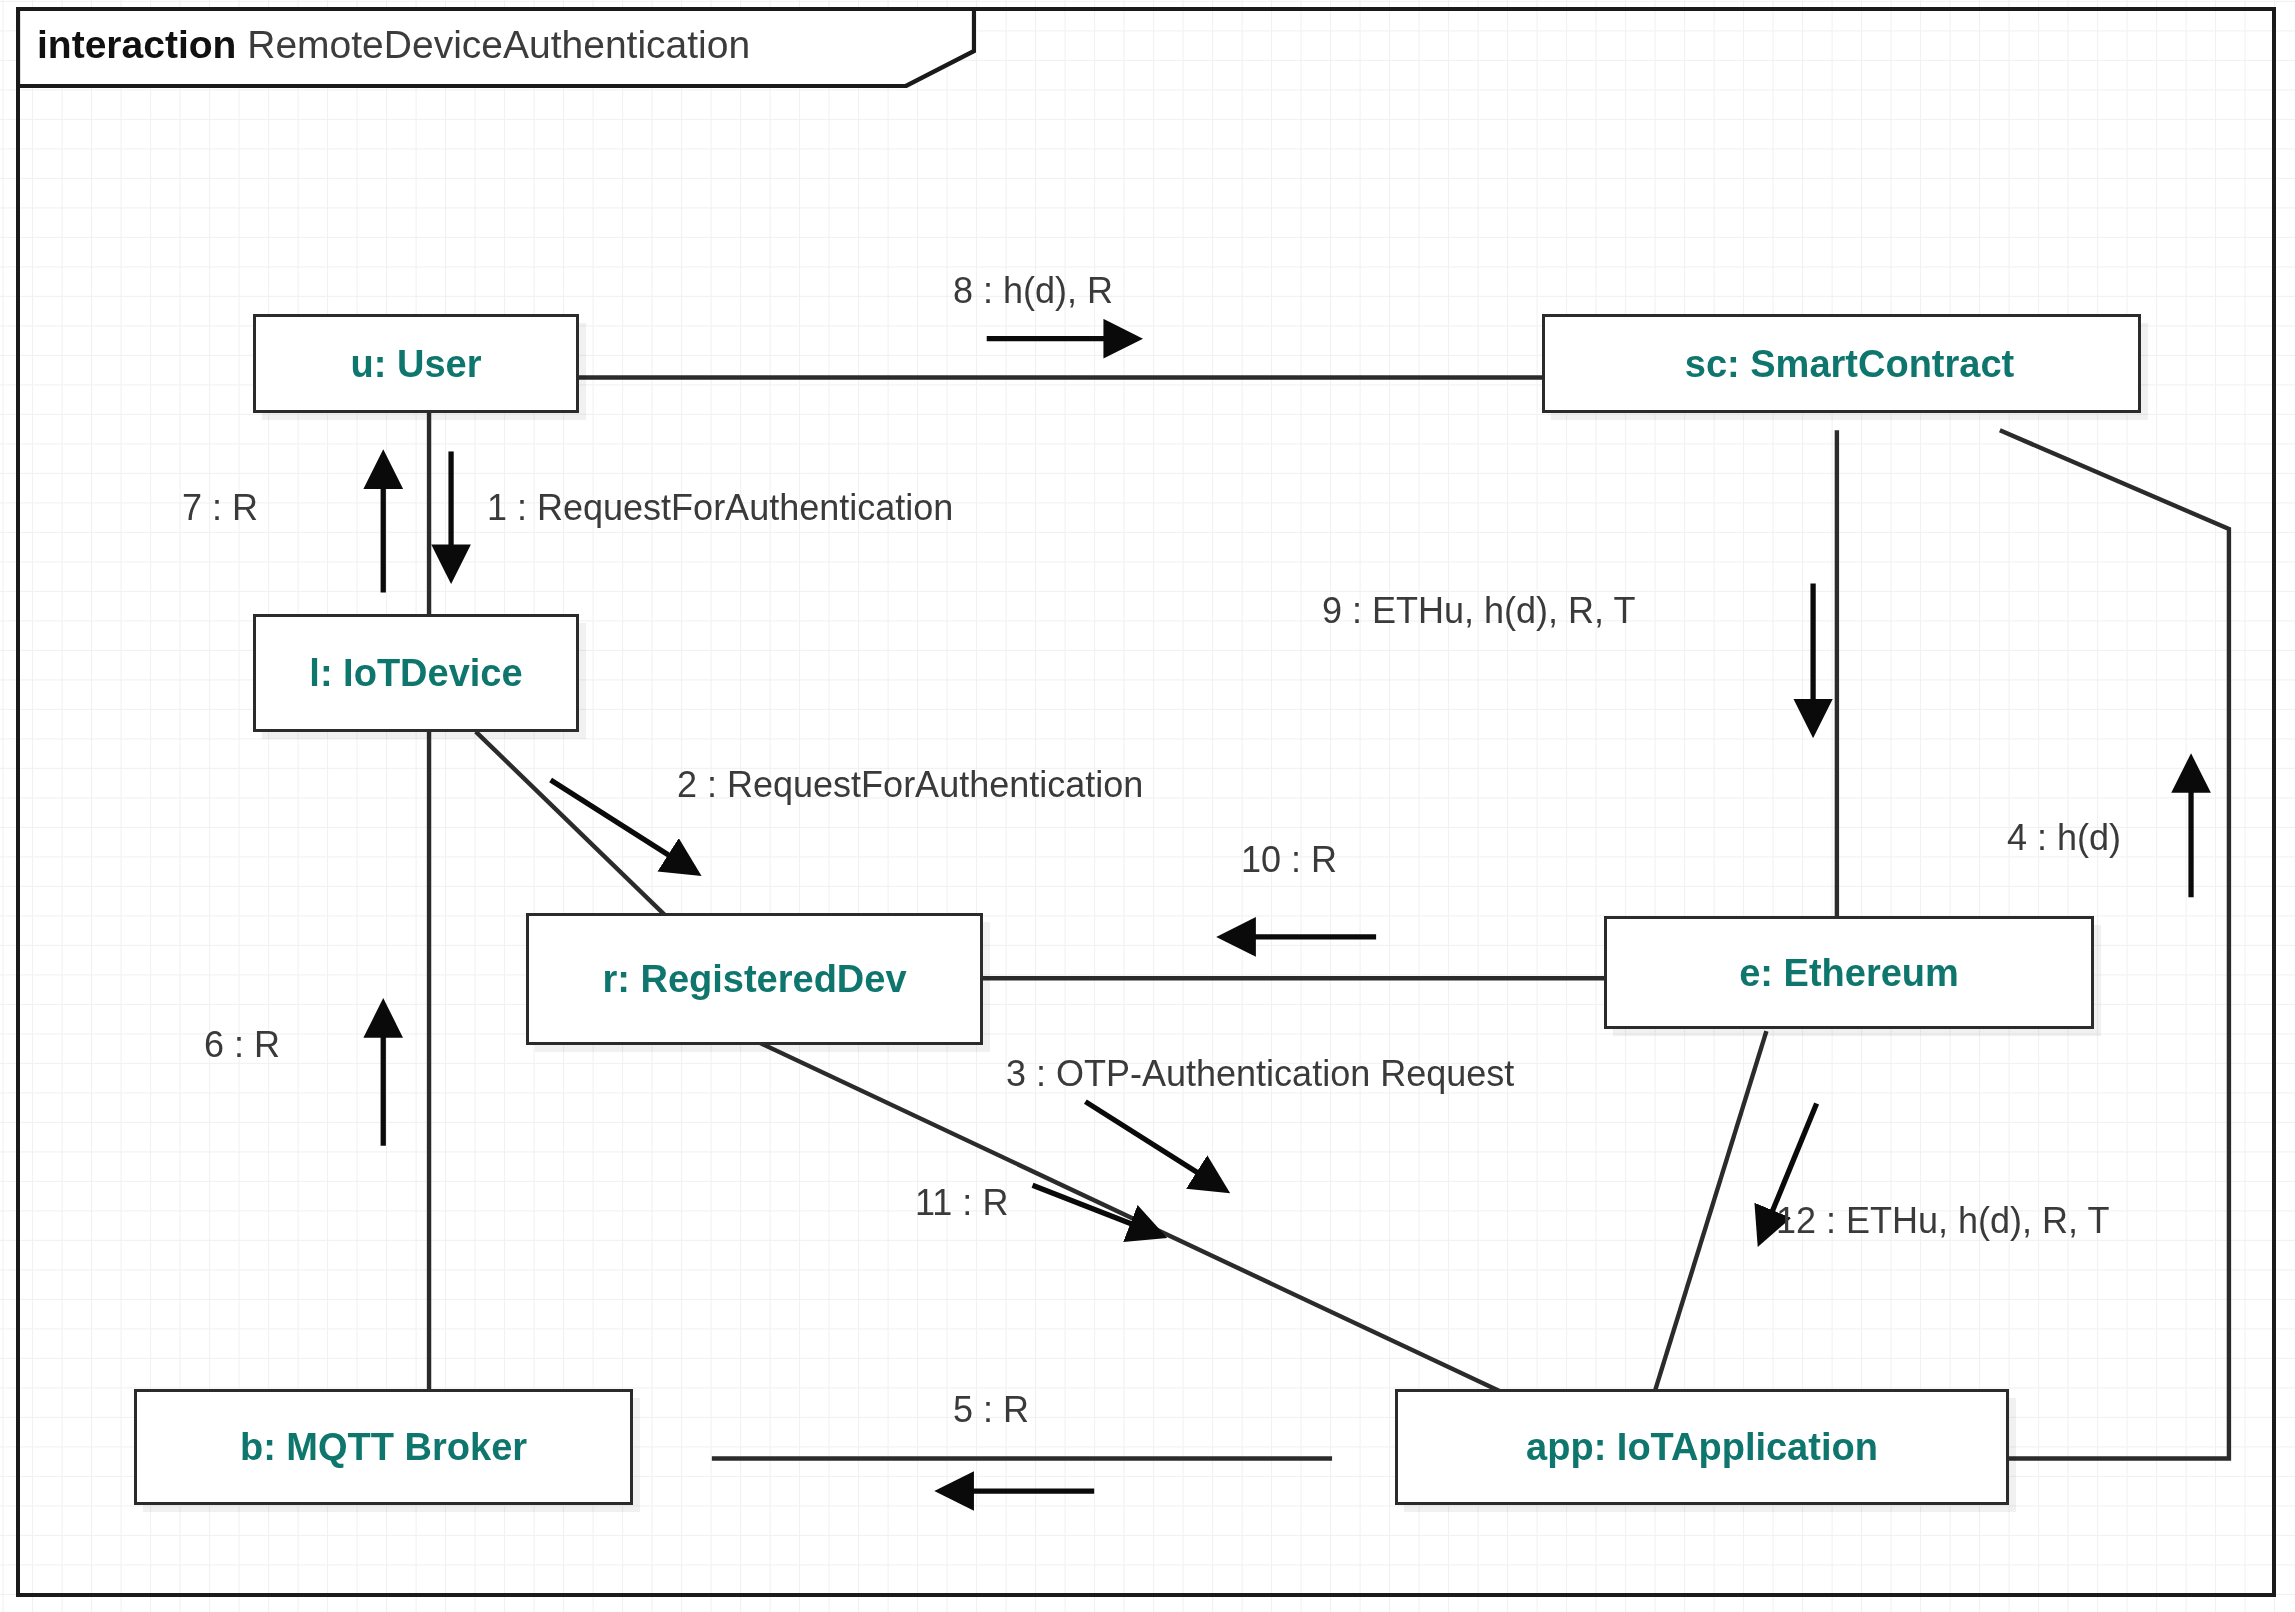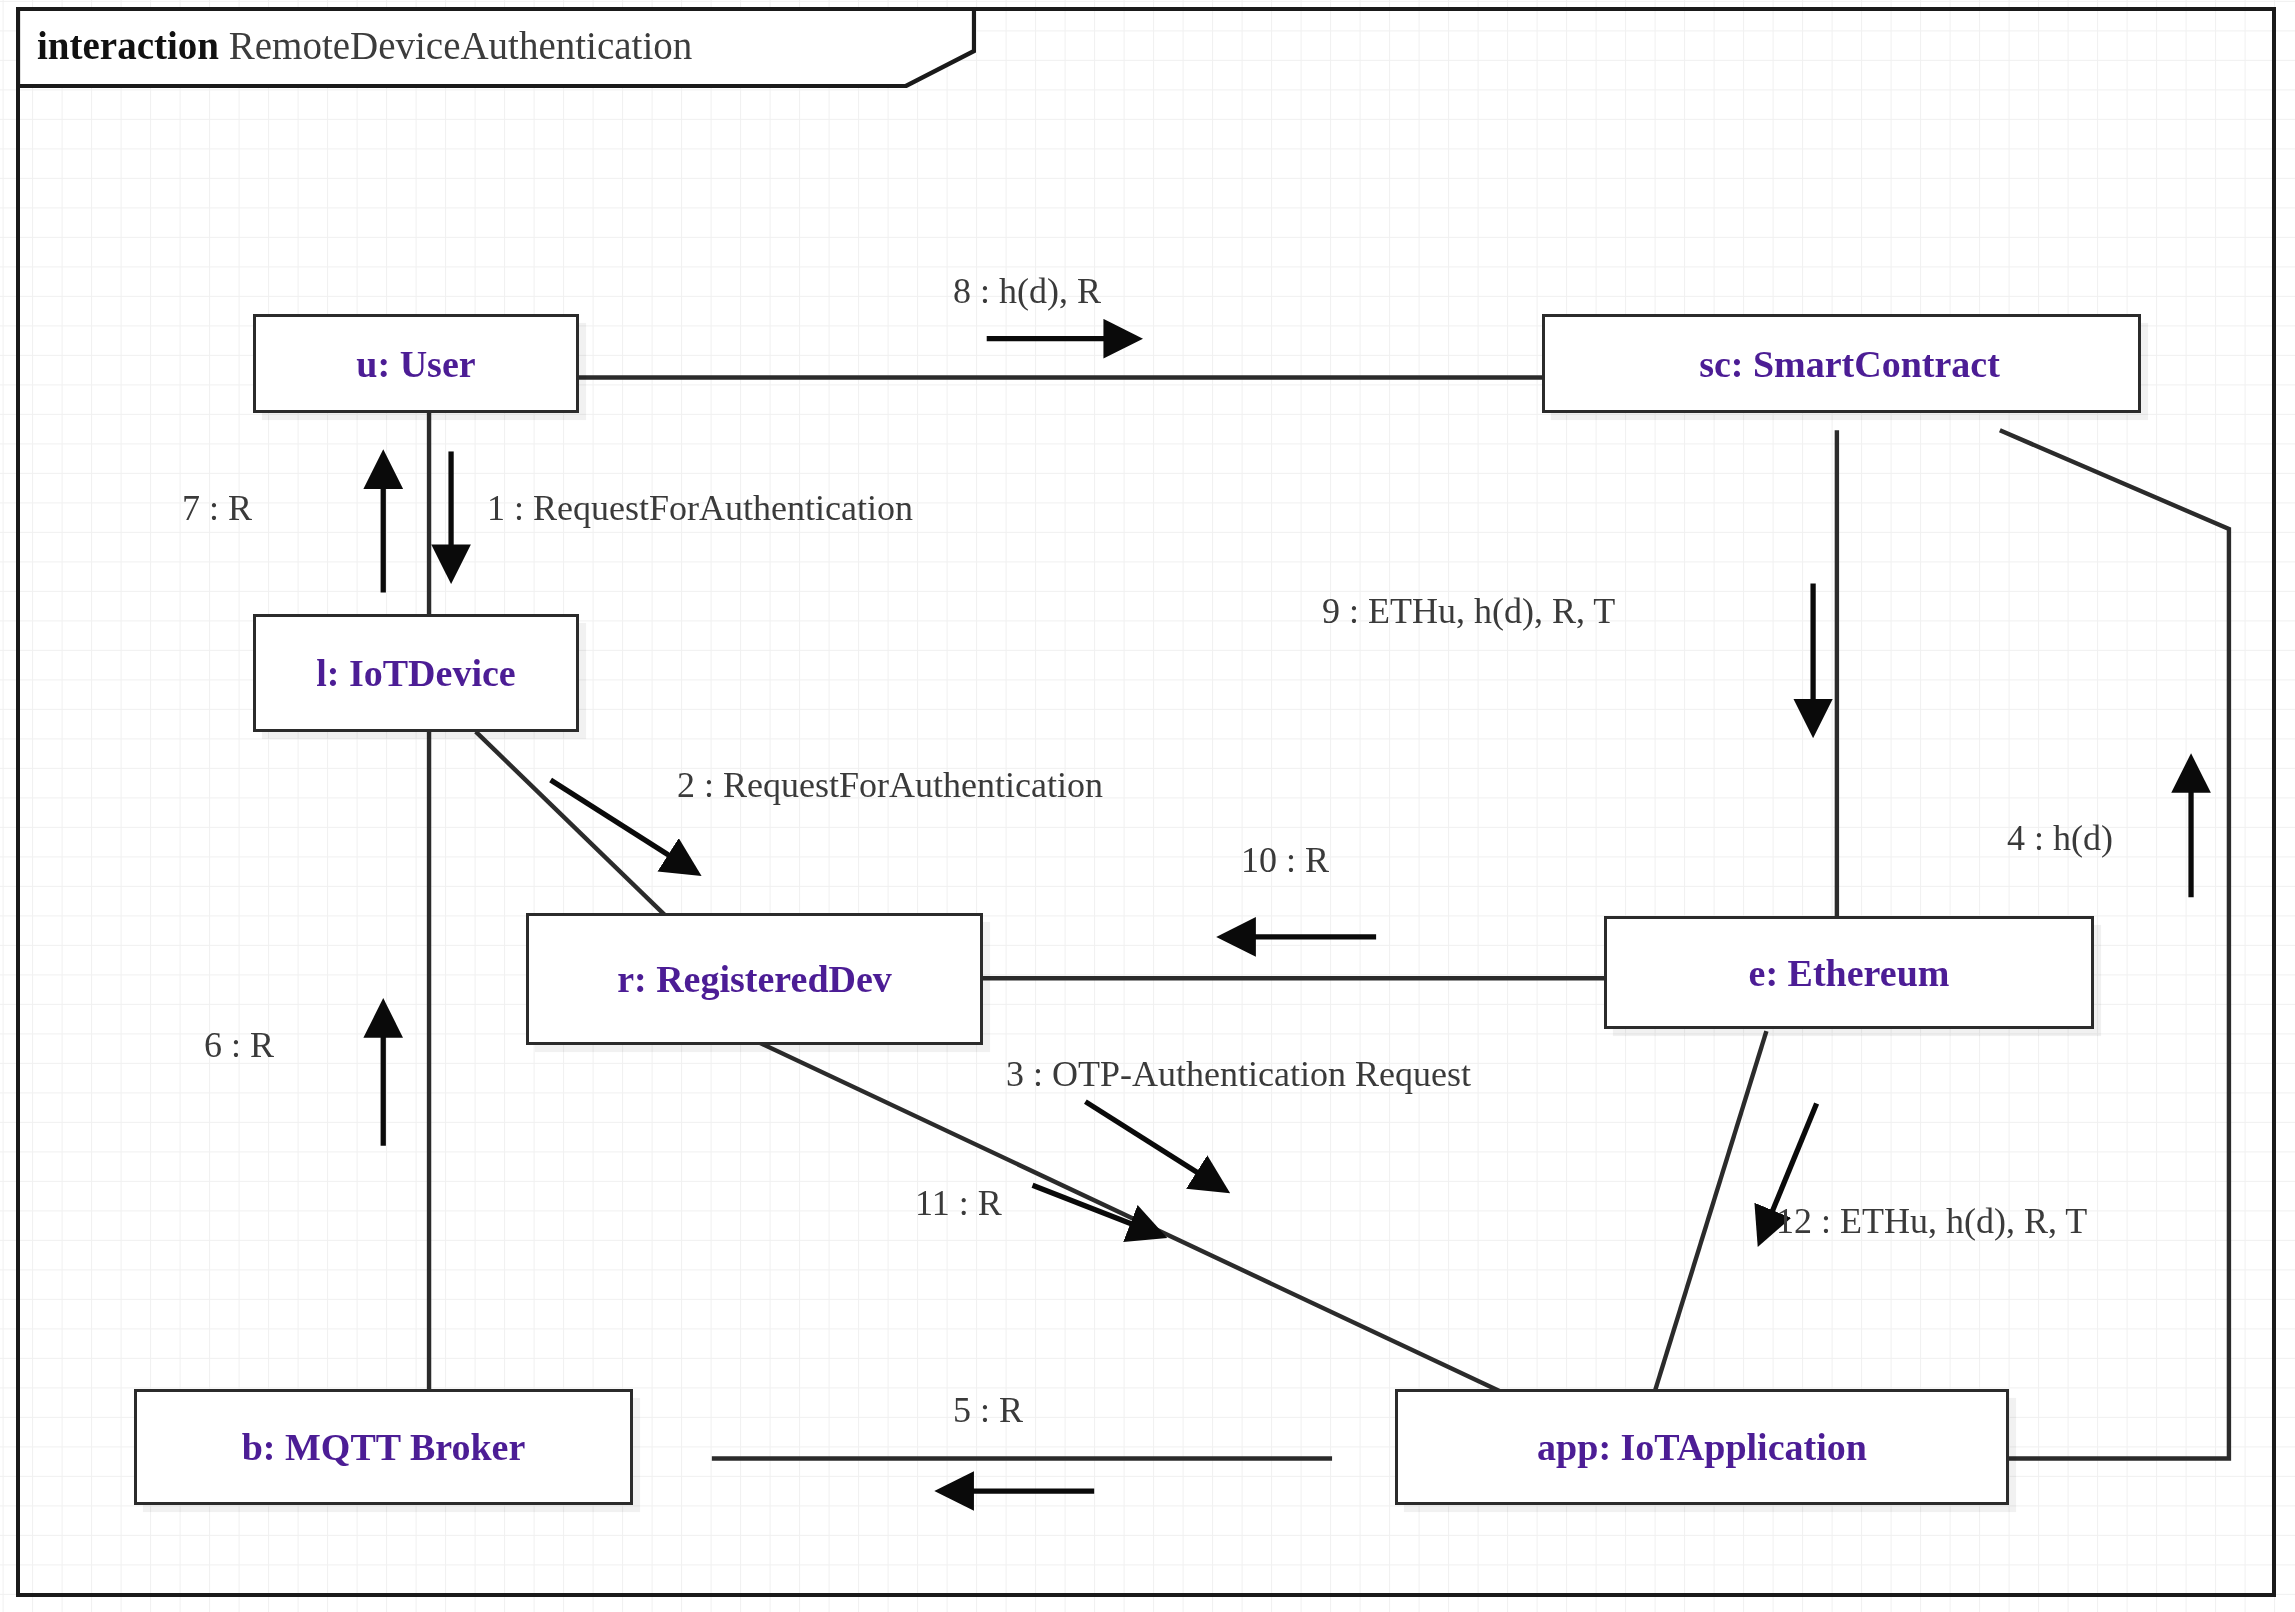--- a/index.html
+++ b/index.html
@@ -10,21 +10,21 @@
   #canvas {
     position: relative;
     width: 2295px;
     height: 1613px;
     background-color: #ffffff;
     background-image:
       linear-gradient(to right, #f0f0f0 0.9px, transparent 0.9px),
       linear-gradient(to bottom, #f0f0f0 0.9px, transparent 0.9px);
     background-size: 29.5px 29.5px;
     background-position: 2.6px 0.9px;
-    font-family: Liberation Serif, serif;
+    font-family: Liberation Sans, sans-serif;
     overflow: hidden;
   }
   
   #frame {
     position: absolute;
     left: 16px;
     top: 7px;
     width: 2260px;
     height: 1590px;
     border: 4.4px solid #1a1a1a;
@@ -61,21 +61,21 @@
     border: 3.5px solid #2b2b2b;
     box-shadow: 8px 8px 0 -0.9px rgba(0,0,0,0.055);
     display: flex;
     align-items: center;
     justify-content: center;
     z-index: 6;
   }
   .node-label {
     font-size: 38px;
     font-weight: bold;
-    color: #4c1d95;
+    color: #0f766e;
     white-space: nowrap;
     line-height: 1;
   }
 
   
   #wires {
     position: absolute;
     left: 0; top: 0;
     width: 2295px;
     height: 1613px;

